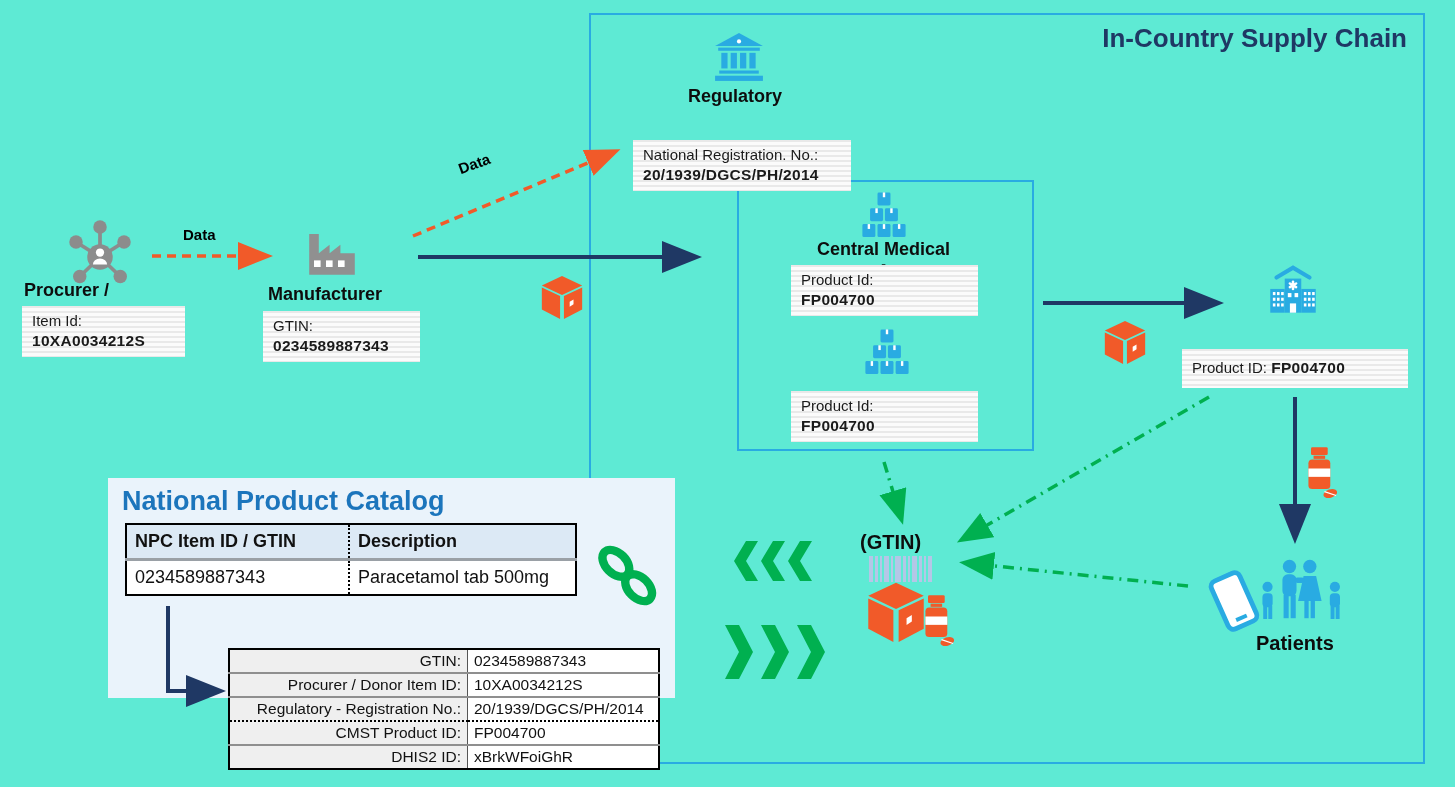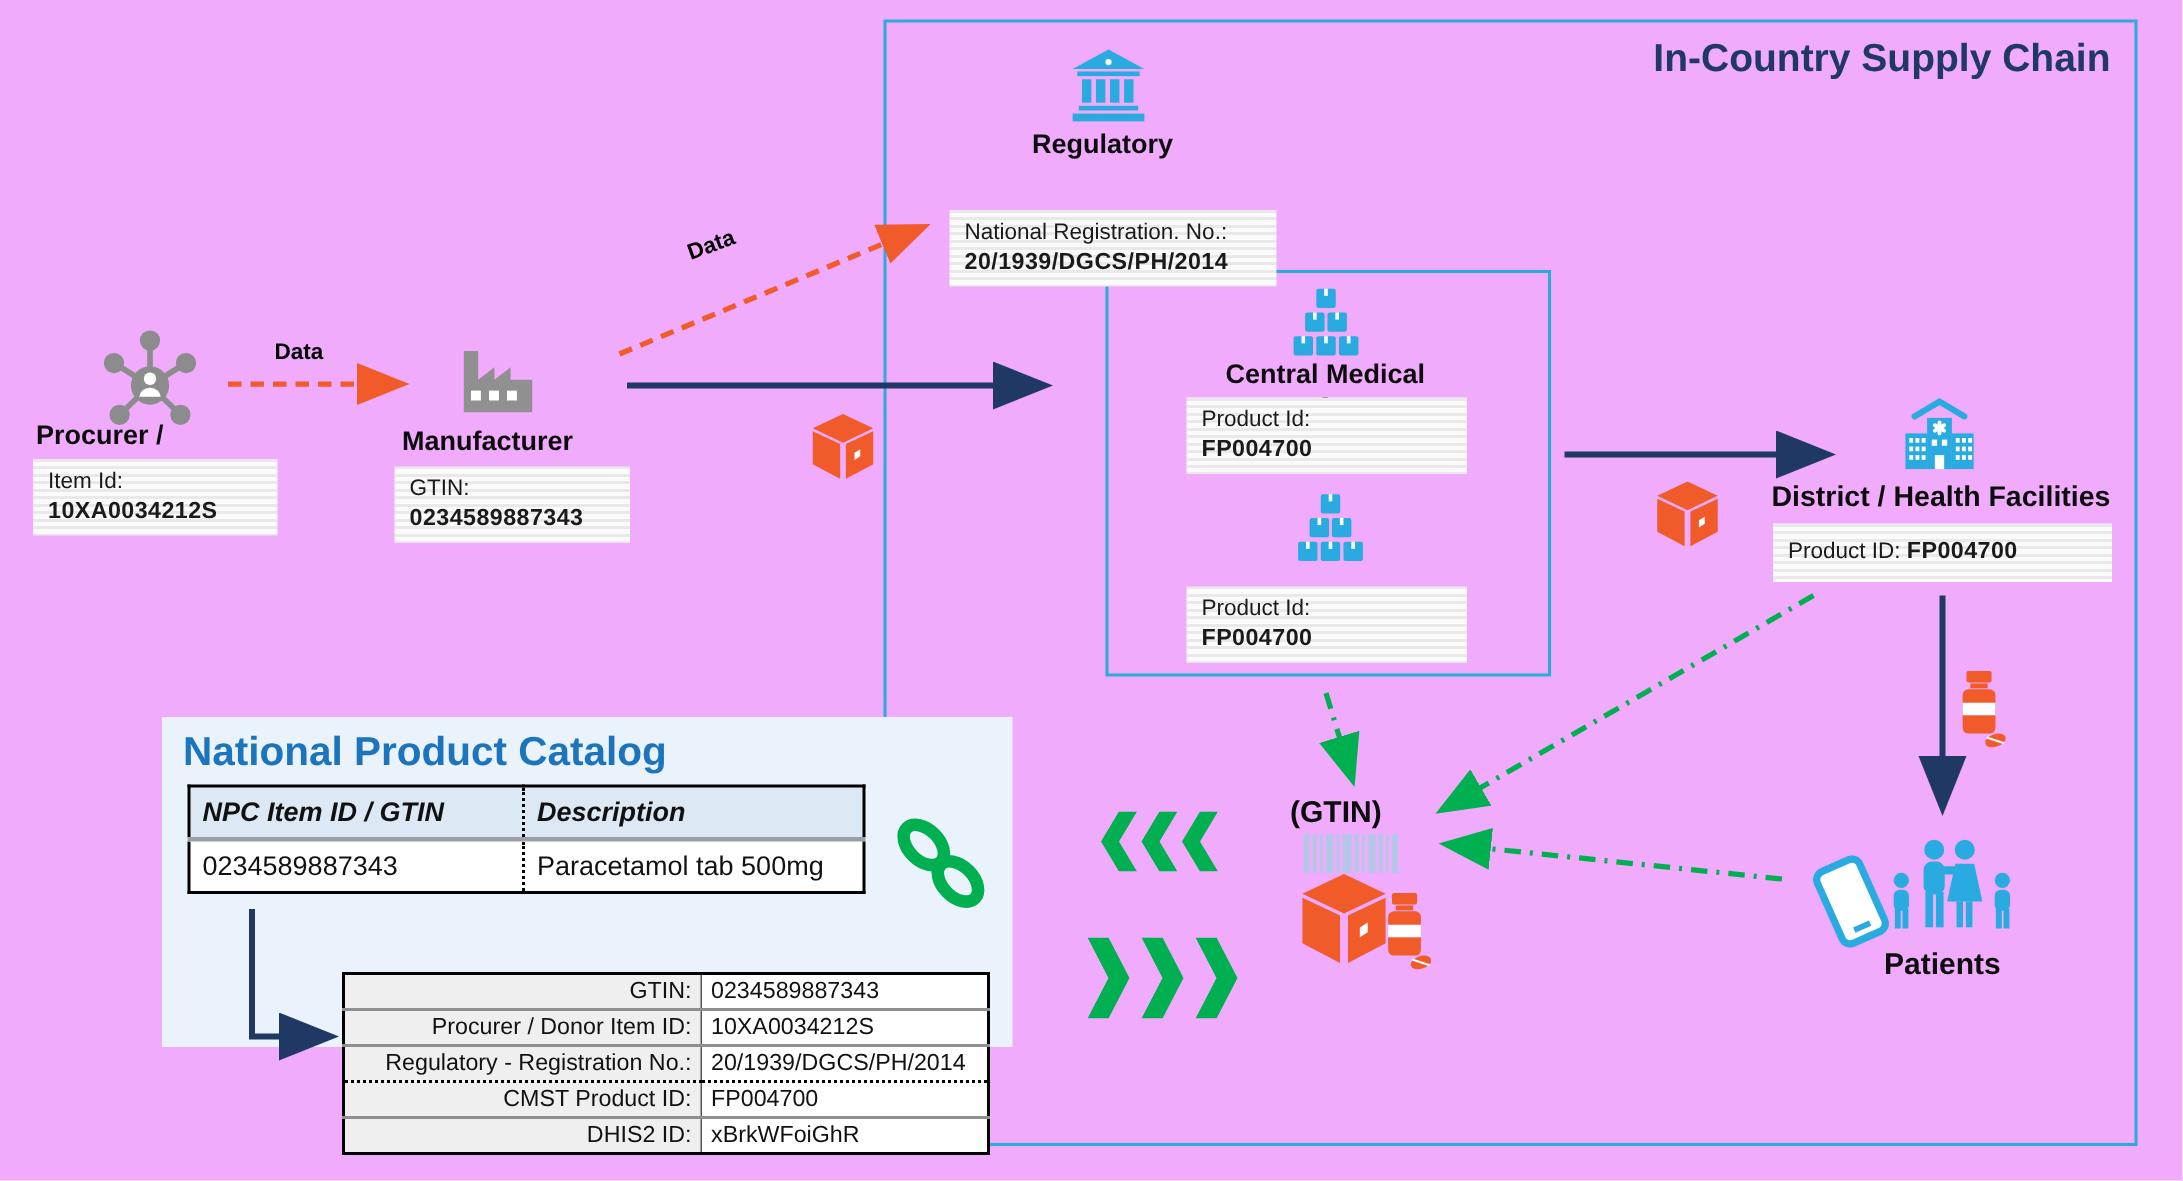--- a/index.html
+++ b/index.html
@@ -1,16 +1,16 @@
 <!DOCTYPE html>
 <html><head>
 <meta charset="utf-8">
 <style>
   html,body{margin:0;padding:0;background:#fff;}
-  .stage{position:relative;width:1455px;height:787px;background:#f0abfc;overflow:hidden;
+  .stage{position:relative;width:1455px;height:787px;background:#5eead4;overflow:hidden;
          font-family:"Liberation Sans",sans-serif;color:#111;}
   .abs{position:absolute;}
   
   .sc-box{left:589px;top:13px;width:832px;height:747px;border:2px solid #29ABE2;z-index:1;}
   .sc-title{position:absolute;top:8px;right:16px;font-size:26px;font-weight:bold;color:#1F3864;}
   
   .nlabel{font-weight:bold;font-size:18px;color:#0d0d0d;white-space:nowrap;}
   
   .stripebox{background:repeating-linear-gradient(180deg,#e9e9e9 0 2px,#fbfbfb 2px 5px);
              padding:5px 10px;font-size:15px;color:#1a1a1a;line-height:1.35;}
@@ -19,21 +19,21 @@
   .data-label{font-weight:bold;font-size:15px;color:#000;}
   
   .cm-box{left:737px;top:180px;width:293px;height:267px;border:2px solid #29ABE2;z-index:2;}
   
   .panel{left:108px;top:478px;width:567px;height:220px;background:#EAF3FB;z-index:2;}
   .panel-title{position:absolute;left:14px;top:8px;font-size:27px;font-weight:600;color:#1C75BC;}
   table{border-collapse:collapse;}
   .npc-table{position:absolute;left:17px;top:45px;width:452px;background:#fff;
              border:2.5px solid #000;font-size:18px;}
   .npc-table th{background:#DCE9F5;font-weight:bold;text-align:left;padding:6px 8px;
-                border-bottom:3px solid #9aa0a6;font-style:italic;}
+                border-bottom:3px solid #9aa0a6;}
   .npc-table td{padding:6px 8px;}
   .npc-table .c2{border-left:2.5px dotted #000;}
   .det-table{position:absolute;left:120px;top:170px;width:432px;background:#fff;
              border:2.5px solid #000;font-size:15.5px;}
   .det-table td{padding:2px 6px;border-top:2px solid #8f8f8f;}
   .det-table tr:first-child td{border-top:none;}
   .det-table tr.dotted td{border-top:2px dotted #000;}
   .det-table .lbl{background:#efefef;text-align:right;width:225px;white-space:nowrap;}
   .det-table .val{border-left:1.5px solid #555;}
   .nodes{z-index:3;}
@@ -195,21 +195,20 @@
           <rect x="97" y="63" width="5" height="6"></rect>
         <rect x="81" y="74" width="5" height="6"></rect>
           <rect x="89" y="74" width="5" height="6"></rect>
           <rect x="97" y="74" width="5" height="6"></rect>
         <rect x="50" y="54" width="7" height="8"></rect>
           <rect x="63" y="54" width="7" height="8"></rect>
         <rect x="54" y="74" width="12" height="18"></rect>
       </g>
     </svg>
   </div>
-  <div class="abs nodes nlabel" style="left:1181px;top:321px;font-size:19px;">District / Health Facilities</div>
   <div class="abs nodes stripebox" style="left:1182px;top:349px;width:206px;padding-top:9px;padding-bottom:9px;">
     <span>Product ID: </span><span class="val">FP004700</span>
   </div>
 
   <div class="abs nodes" style="left:1300px;top:446px;">
     <svg width="40" height="54" viewBox="0 0 60 84">
       <g fill="#F15A29">
         <rect x="16" y="2" width="26" height="12" rx="2"></rect>
         <rect x="20" y="15" width="18" height="5"></rect>
         <rect x="12" y="21" width="34" height="46" rx="6"></rect>

